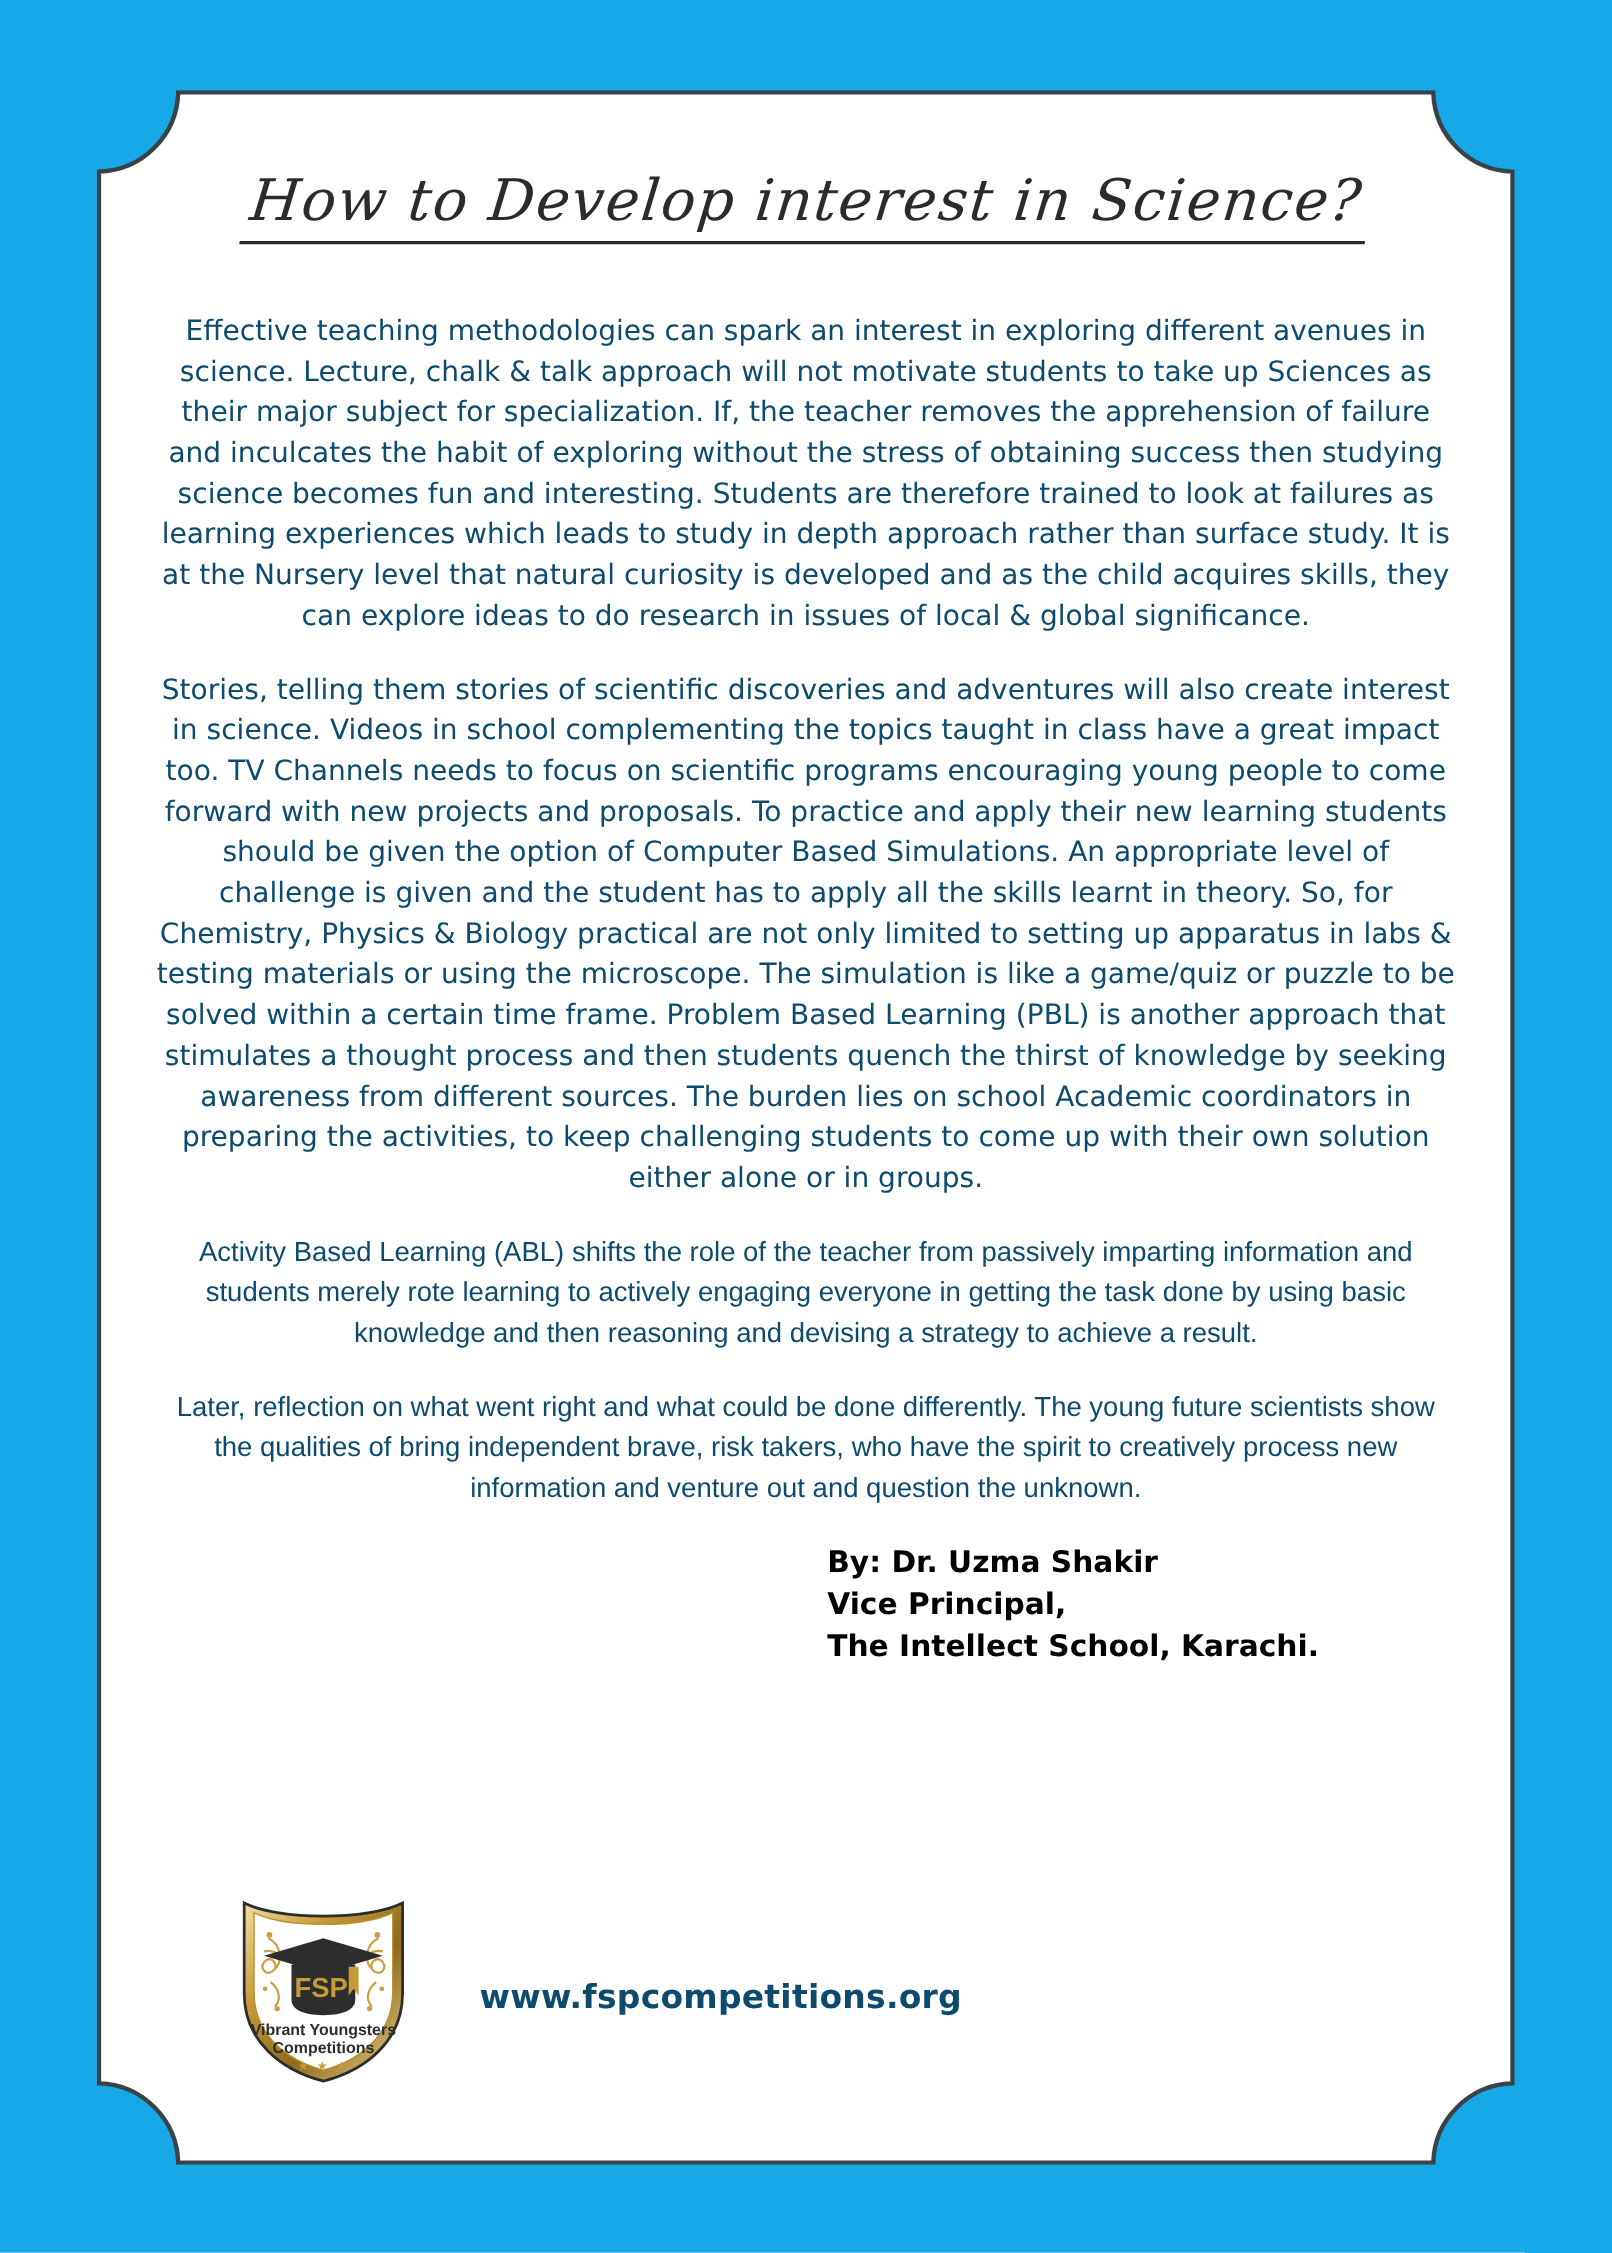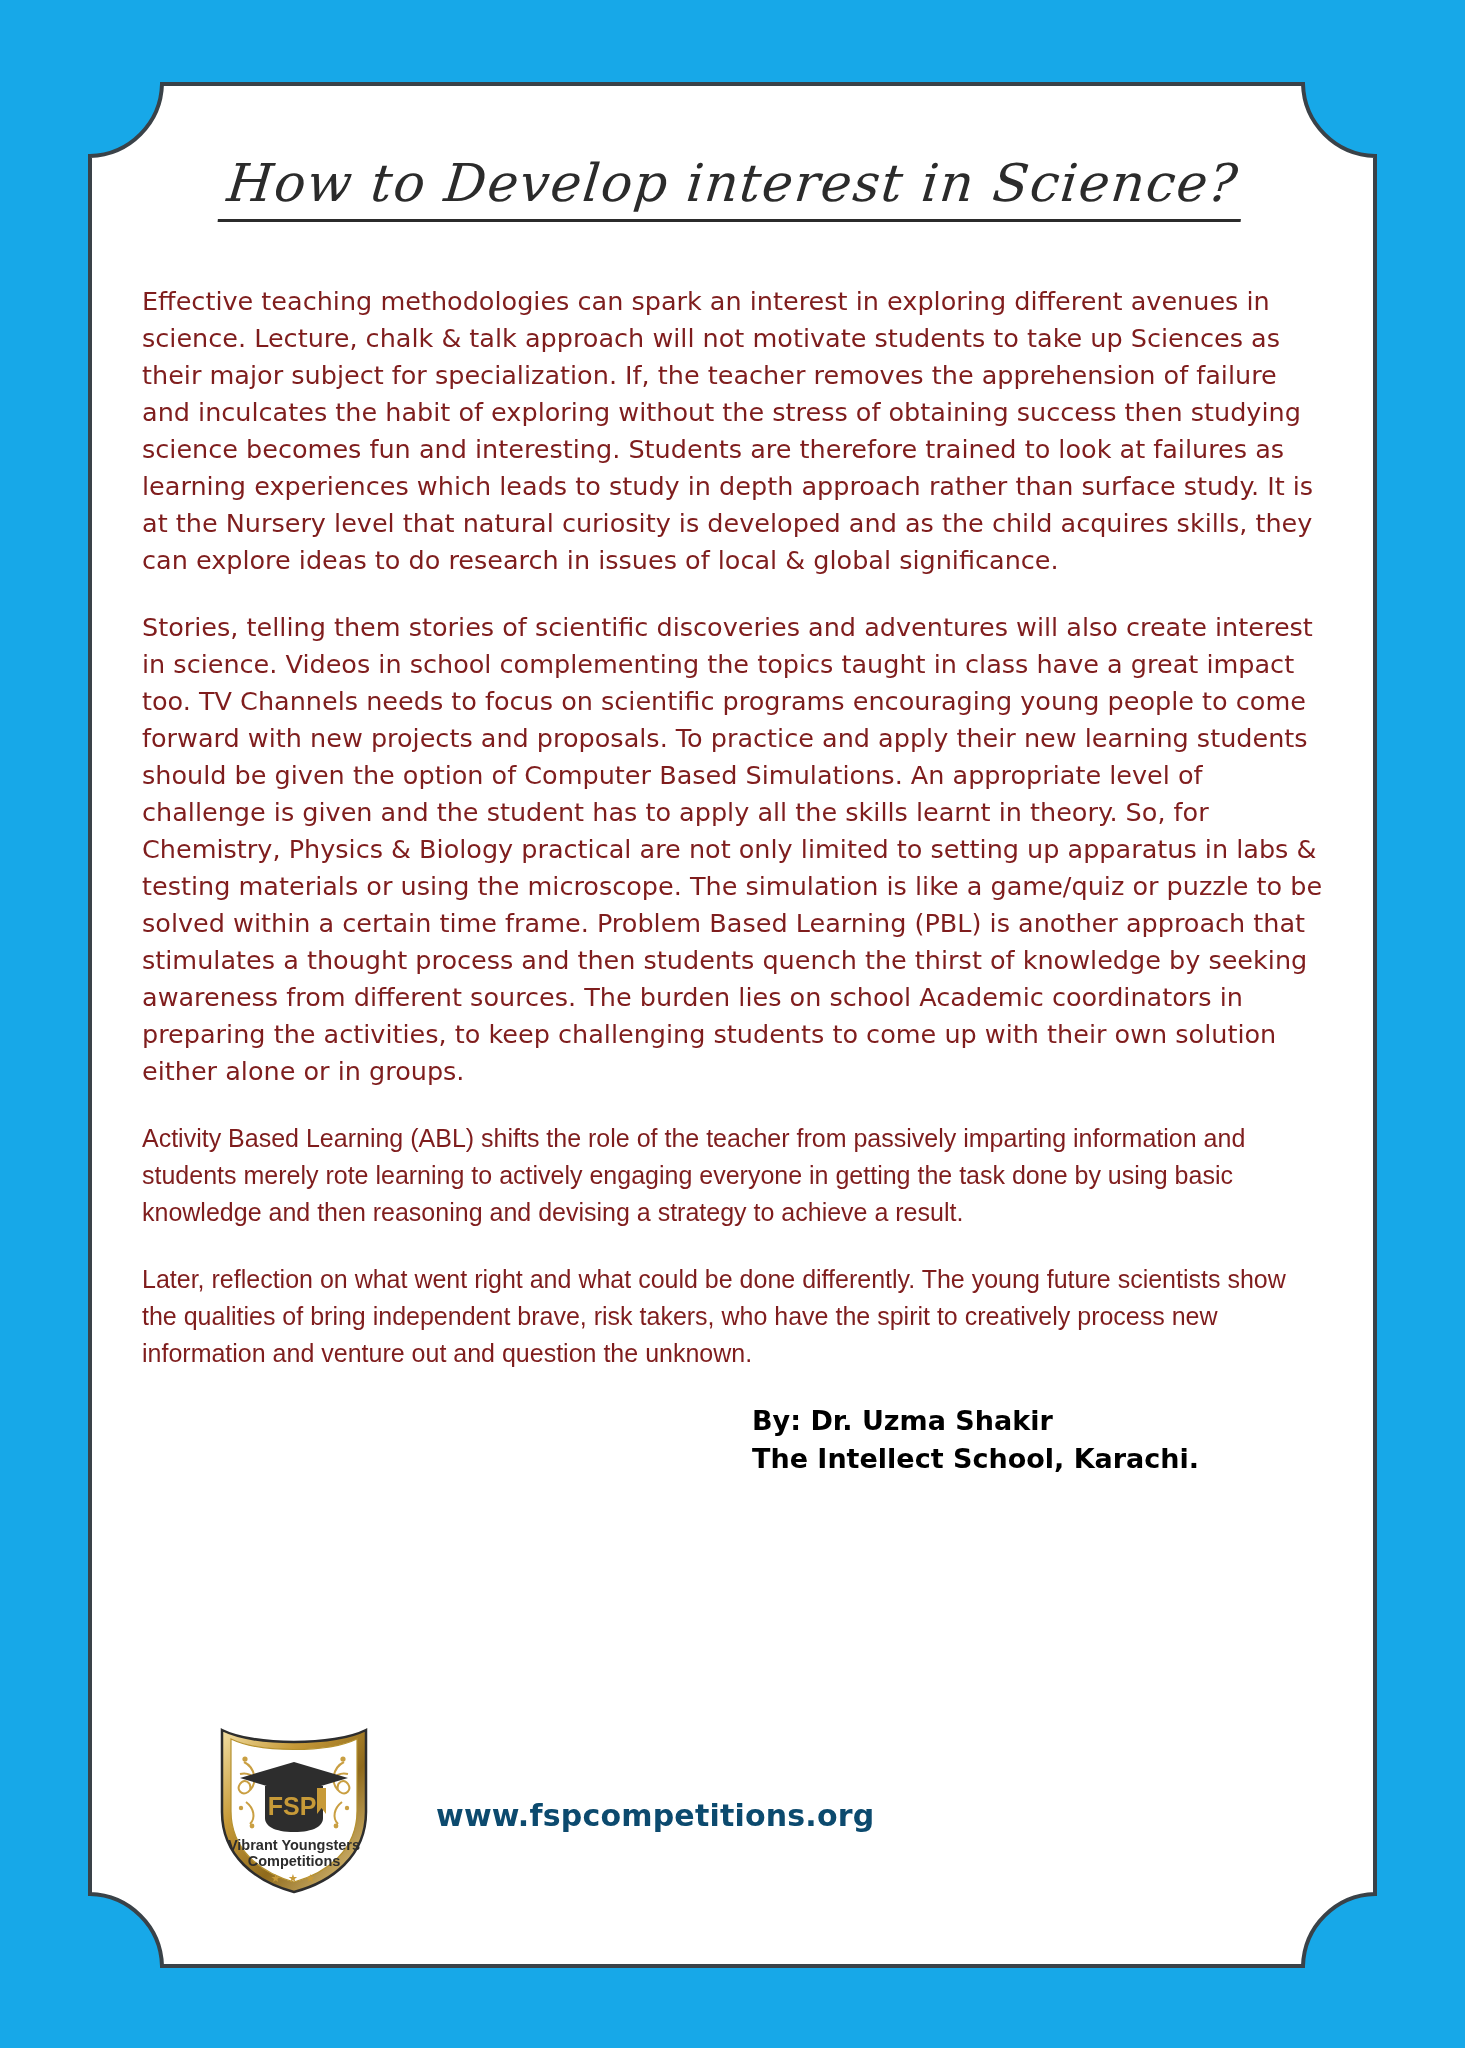--- a/index.html
+++ b/index.html
@@ -67,21 +67,22 @@
   }
 
   
   .body-col {
     margin-top: 26px;
   }
   .para {
     font-family: "DejaVu Sans", sans-serif;
     font-size: 25.5px;
     line-height: 37px;
-    color: #7f1d1d;
+    color: #0c4a6e;
+    text-align: center;
     margin: 0 0 30px 0;
     padding: 0 6px;
   }
   .para.narrow {
     font-family: "Liberation Sans", sans-serif;
     font-size: 25px;
     line-height: 37px;
   }
 
   
@@ -166,20 +167,21 @@
       <div class="body-col">
         <p class="para">Effective teaching methodologies can spark an interest in exploring different avenues in science. Lecture, chalk &amp; talk approach will not motivate students to take up Sciences as their major subject for specialization. If, the teacher removes the apprehension of failure and inculcates the habit of exploring without the stress of obtaining success then studying science becomes fun and interesting. Students are therefore trained to look at failures as learning experiences which leads to   study in depth approach rather than surface study. It is at the Nursery level that natural curiosity is developed and as the child acquires skills, they can explore ideas to do research in issues of local &amp; global significance.</p>
         <p class="para">Stories, telling them stories of scientific discoveries and adventures will also create interest in science. Videos in school complementing the topics taught in class have a great impact too. TV Channels needs to focus on scientific programs encouraging young people to come forward with new projects and proposals. To practice and apply their new learning students should be given the option of Computer Based Simulations. An appropriate level of challenge is given and the student has to apply all the skills learnt in theory. So, for Chemistry, Physics &amp; Biology practical are not only limited to setting up apparatus in labs &amp; testing materials or using the microscope. The simulation is like a game/quiz or puzzle to be solved within a certain time frame. Problem Based Learning (PBL) is another approach that stimulates a thought process and then students quench the thirst of knowledge by seeking awareness from different sources. The burden lies on school Academic coordinators in preparing the activities, to keep challenging students to come up with their own solution either alone or in groups.</p>
         <p class="para narrow">Activity Based Learning (ABL) shifts the role of the teacher from passively imparting information and students merely rote learning to actively engaging everyone in getting the task done by using basic knowledge and then reasoning and devising a strategy to achieve a result.</p>
         <p class="para narrow">Later, reflection on what went right and what could be done differently. The young future scientists show the qualities of bring independent brave, risk takers, who have the spirit to creatively process new information and venture out and question the unknown.</p>
       </div>
 
       <div id="signature">
         <div class="sig-inner">
           <div class="sig-line">By: Dr. Uzma Shakir</div>
+          <div class="sig-line">Vice Principal,</div>
           <div class="sig-line">The Intellect School, Karachi.</div>
         </div>
       </div>
 
     </div>
 
     <div id="footer">
 
       <svg id="logo" viewBox="0 0 160 178">
         <defs>

